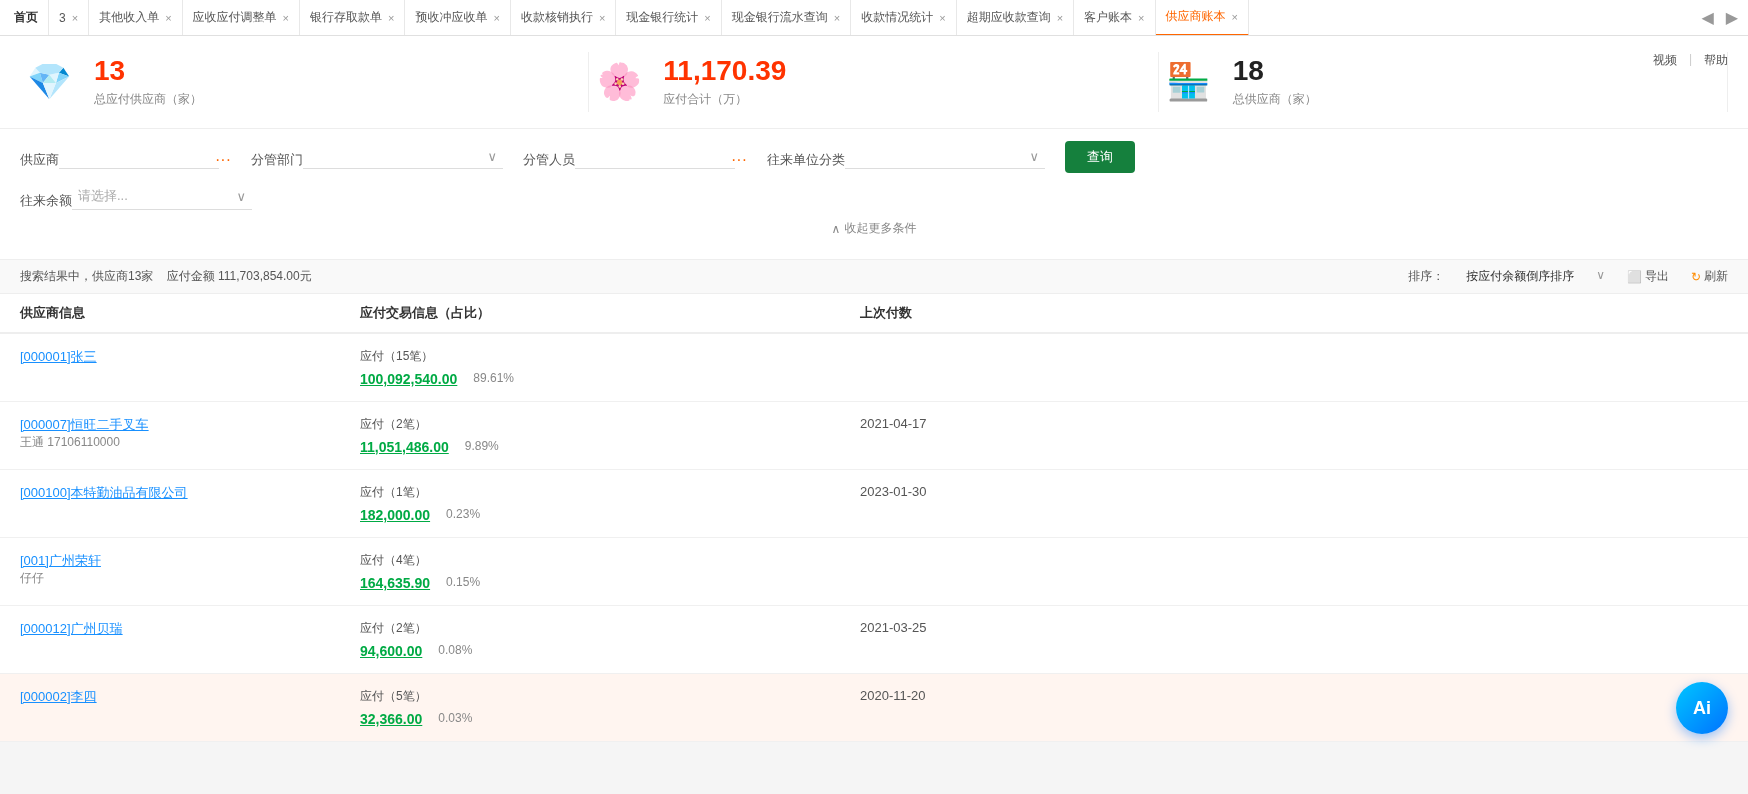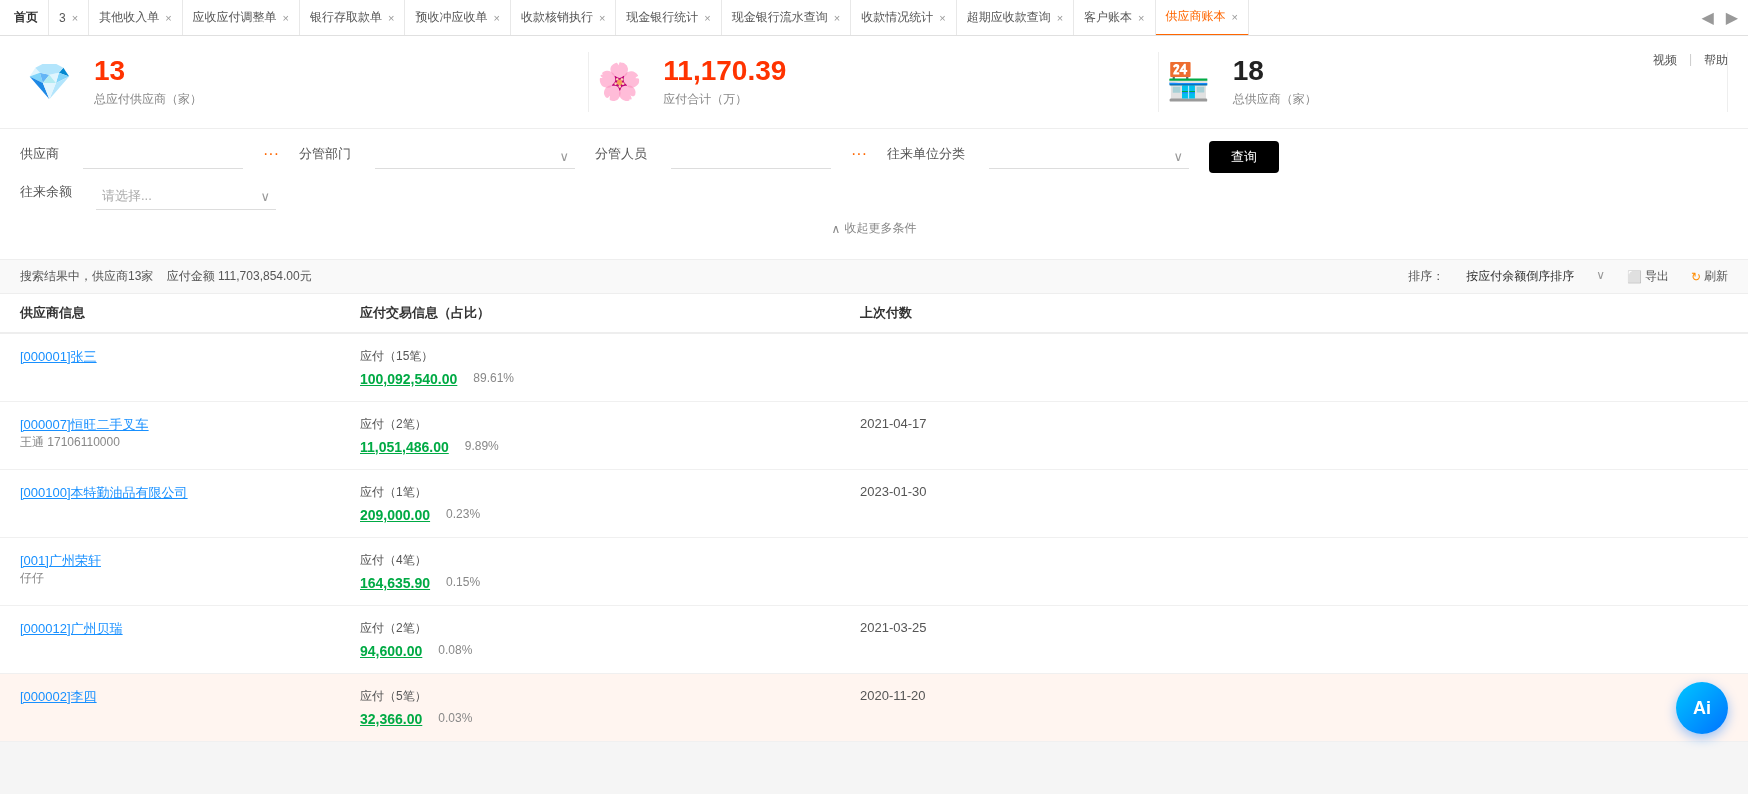--- a/index.html
+++ b/index.html
@@ -82,22 +82,22 @@
     .filter-row {
       display: flex;
       align-items: center;
       gap: 20px;
       margin-bottom: 10px;
       flex-wrap: wrap;
     }
     .filter-row:last-child { margin-bottom: 0; }
     .filter-item {
       display: flex;
-      align-items: flex-start;
-      gap: 24px;
+      align-items: flex-end;
+      gap: 0;
     }
     .filter-label { font-size: 13px; color: #555; white-space: nowrap; }
     .filter-input {
       border: none;
       border-bottom: 1px solid #ddd;
       outline: none;
       padding: 4px 6px;
       font-size: 13px;
       width: 180px;
       color: #333;
@@ -124,21 +124,21 @@
       align-items: center;
       justify-content: center;
       margin: 10px auto;
       cursor: pointer;
       color: #888;
       font-size: 12px;
       gap: 4px;
       width: fit-content;
     }
     .btn-query {
-      background: #000000;
+      background: #15803d;
       color: #fff;
       border: none;
       padding: 7px 22px;
       border-radius: 4px;
       cursor: pointer;
       font-size: 13px;
       white-space: nowrap;
     }
 
     
@@ -418,21 +418,21 @@
       </div>
     </div>
 
     <div class="table-row">
       <div class="col-supplier">
         <a class="supplier-link">[000100]本特勤油品有限公司</a>
       </div>
       <div class="col-transaction">
         <span class="trans-label">应付（1笔）</span>
         <div class="trans-row">
-          <span class="trans-amount" style="display:inline;cursor:pointer;text-decoration:underline;">209,000.00</span>
+          <span class="trans-amount" style="display:inline;cursor:pointer;text-decoration:underline;">182,000.00</span>
           <span class="trans-percent">0.23%</span>
         </div>
       </div>
       <div class="col-lastpay">
         <span class="last-pay-date">2023-01-30</span>
       </div>
     </div>
 
     <div class="table-row">
       <div class="col-supplier">

